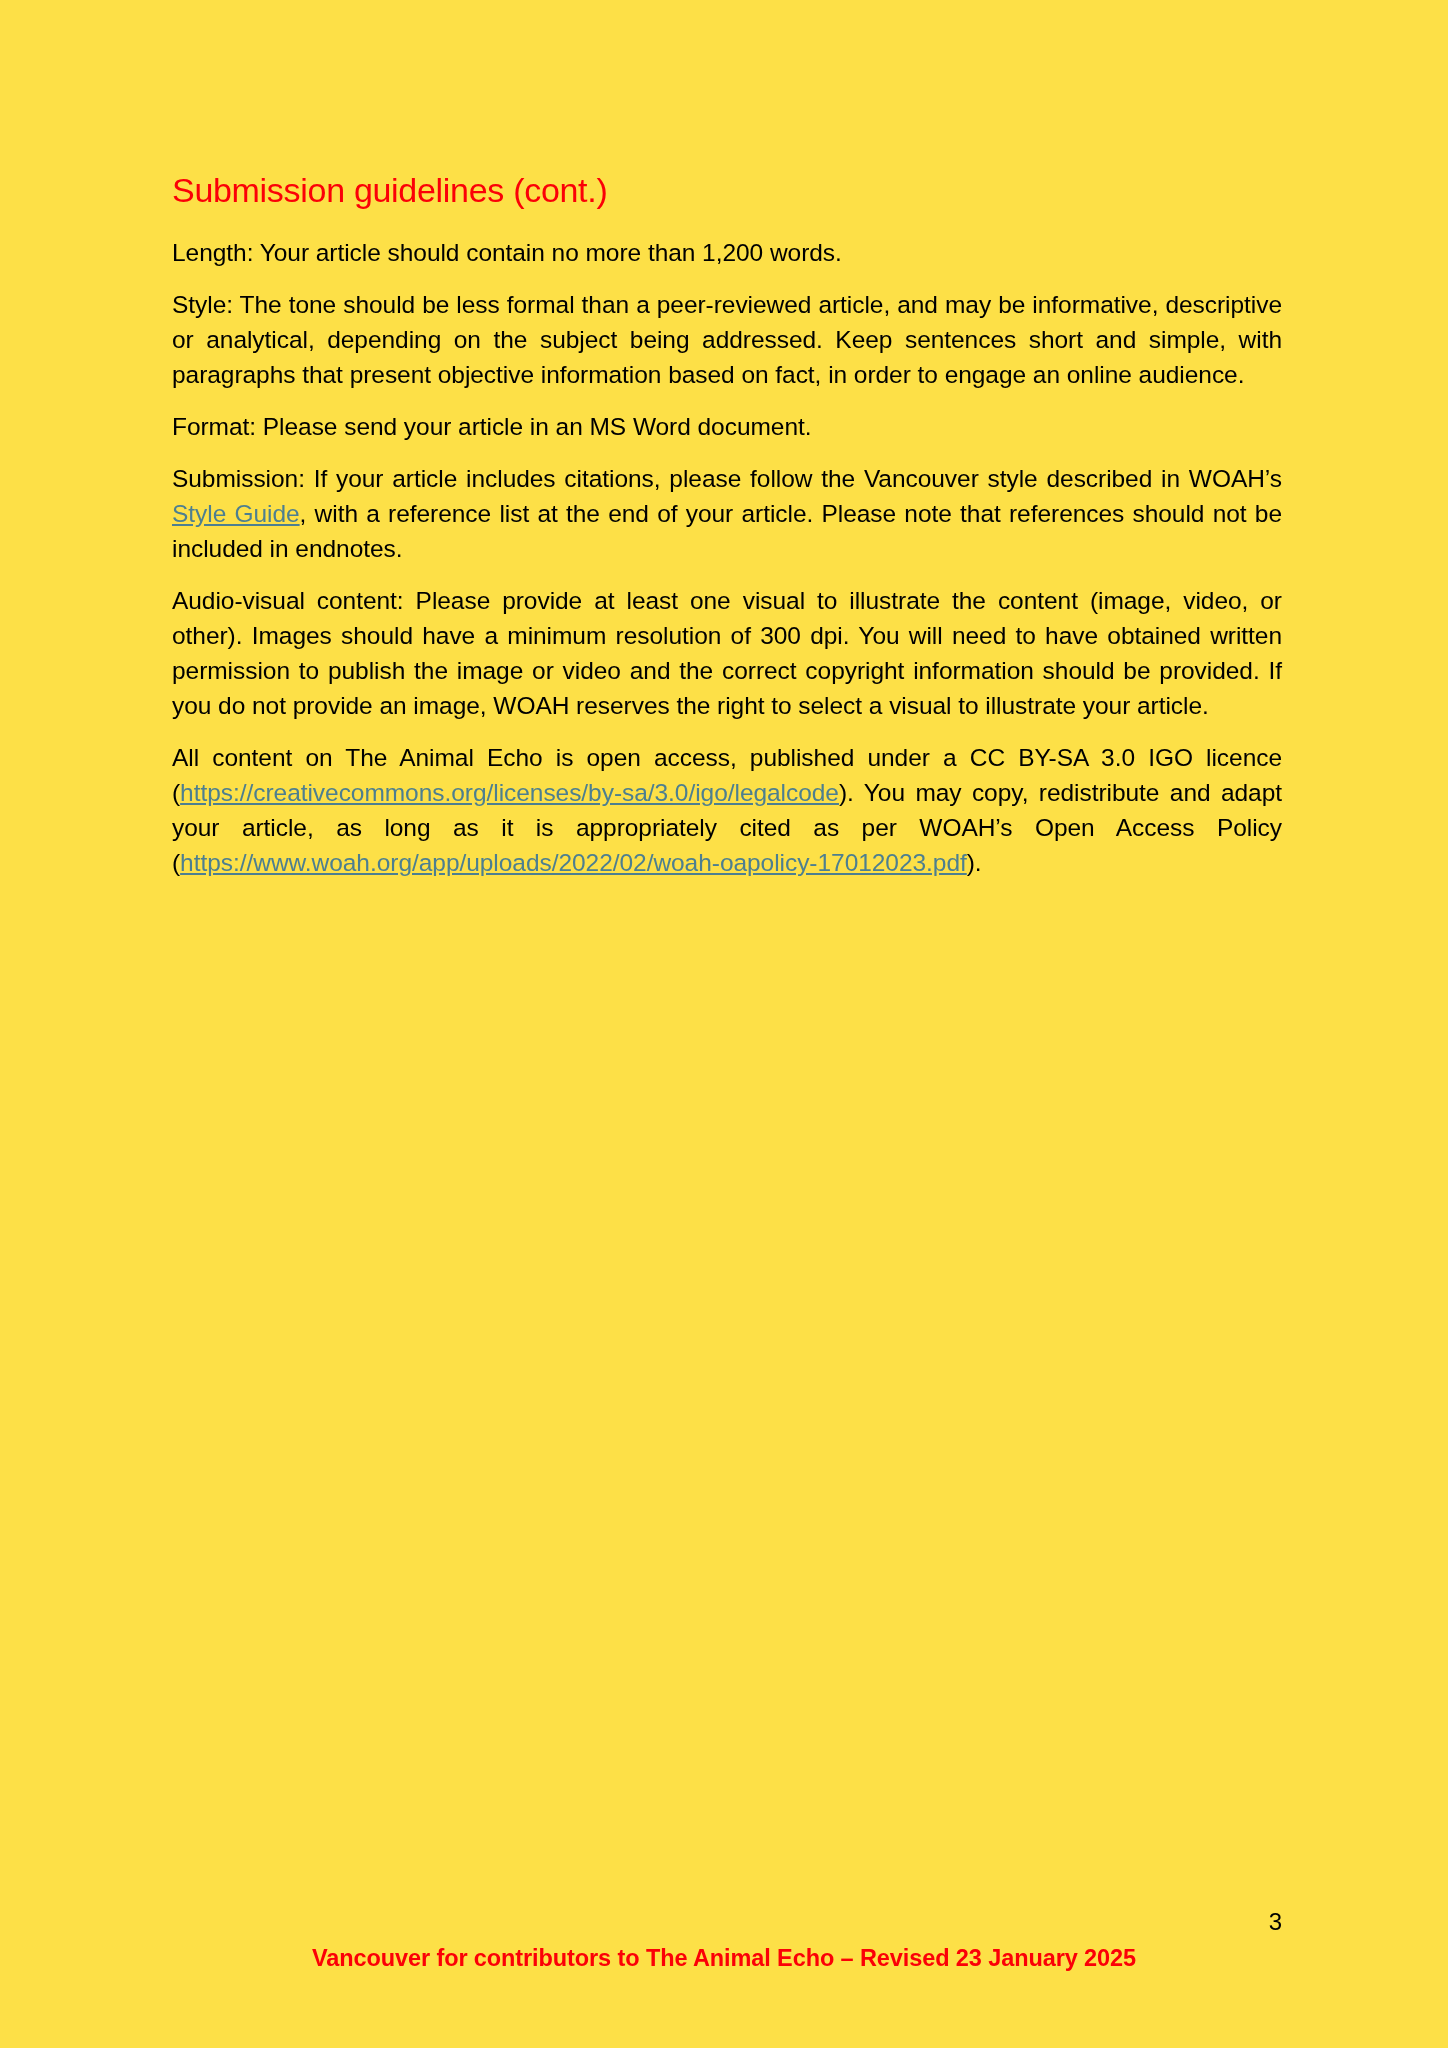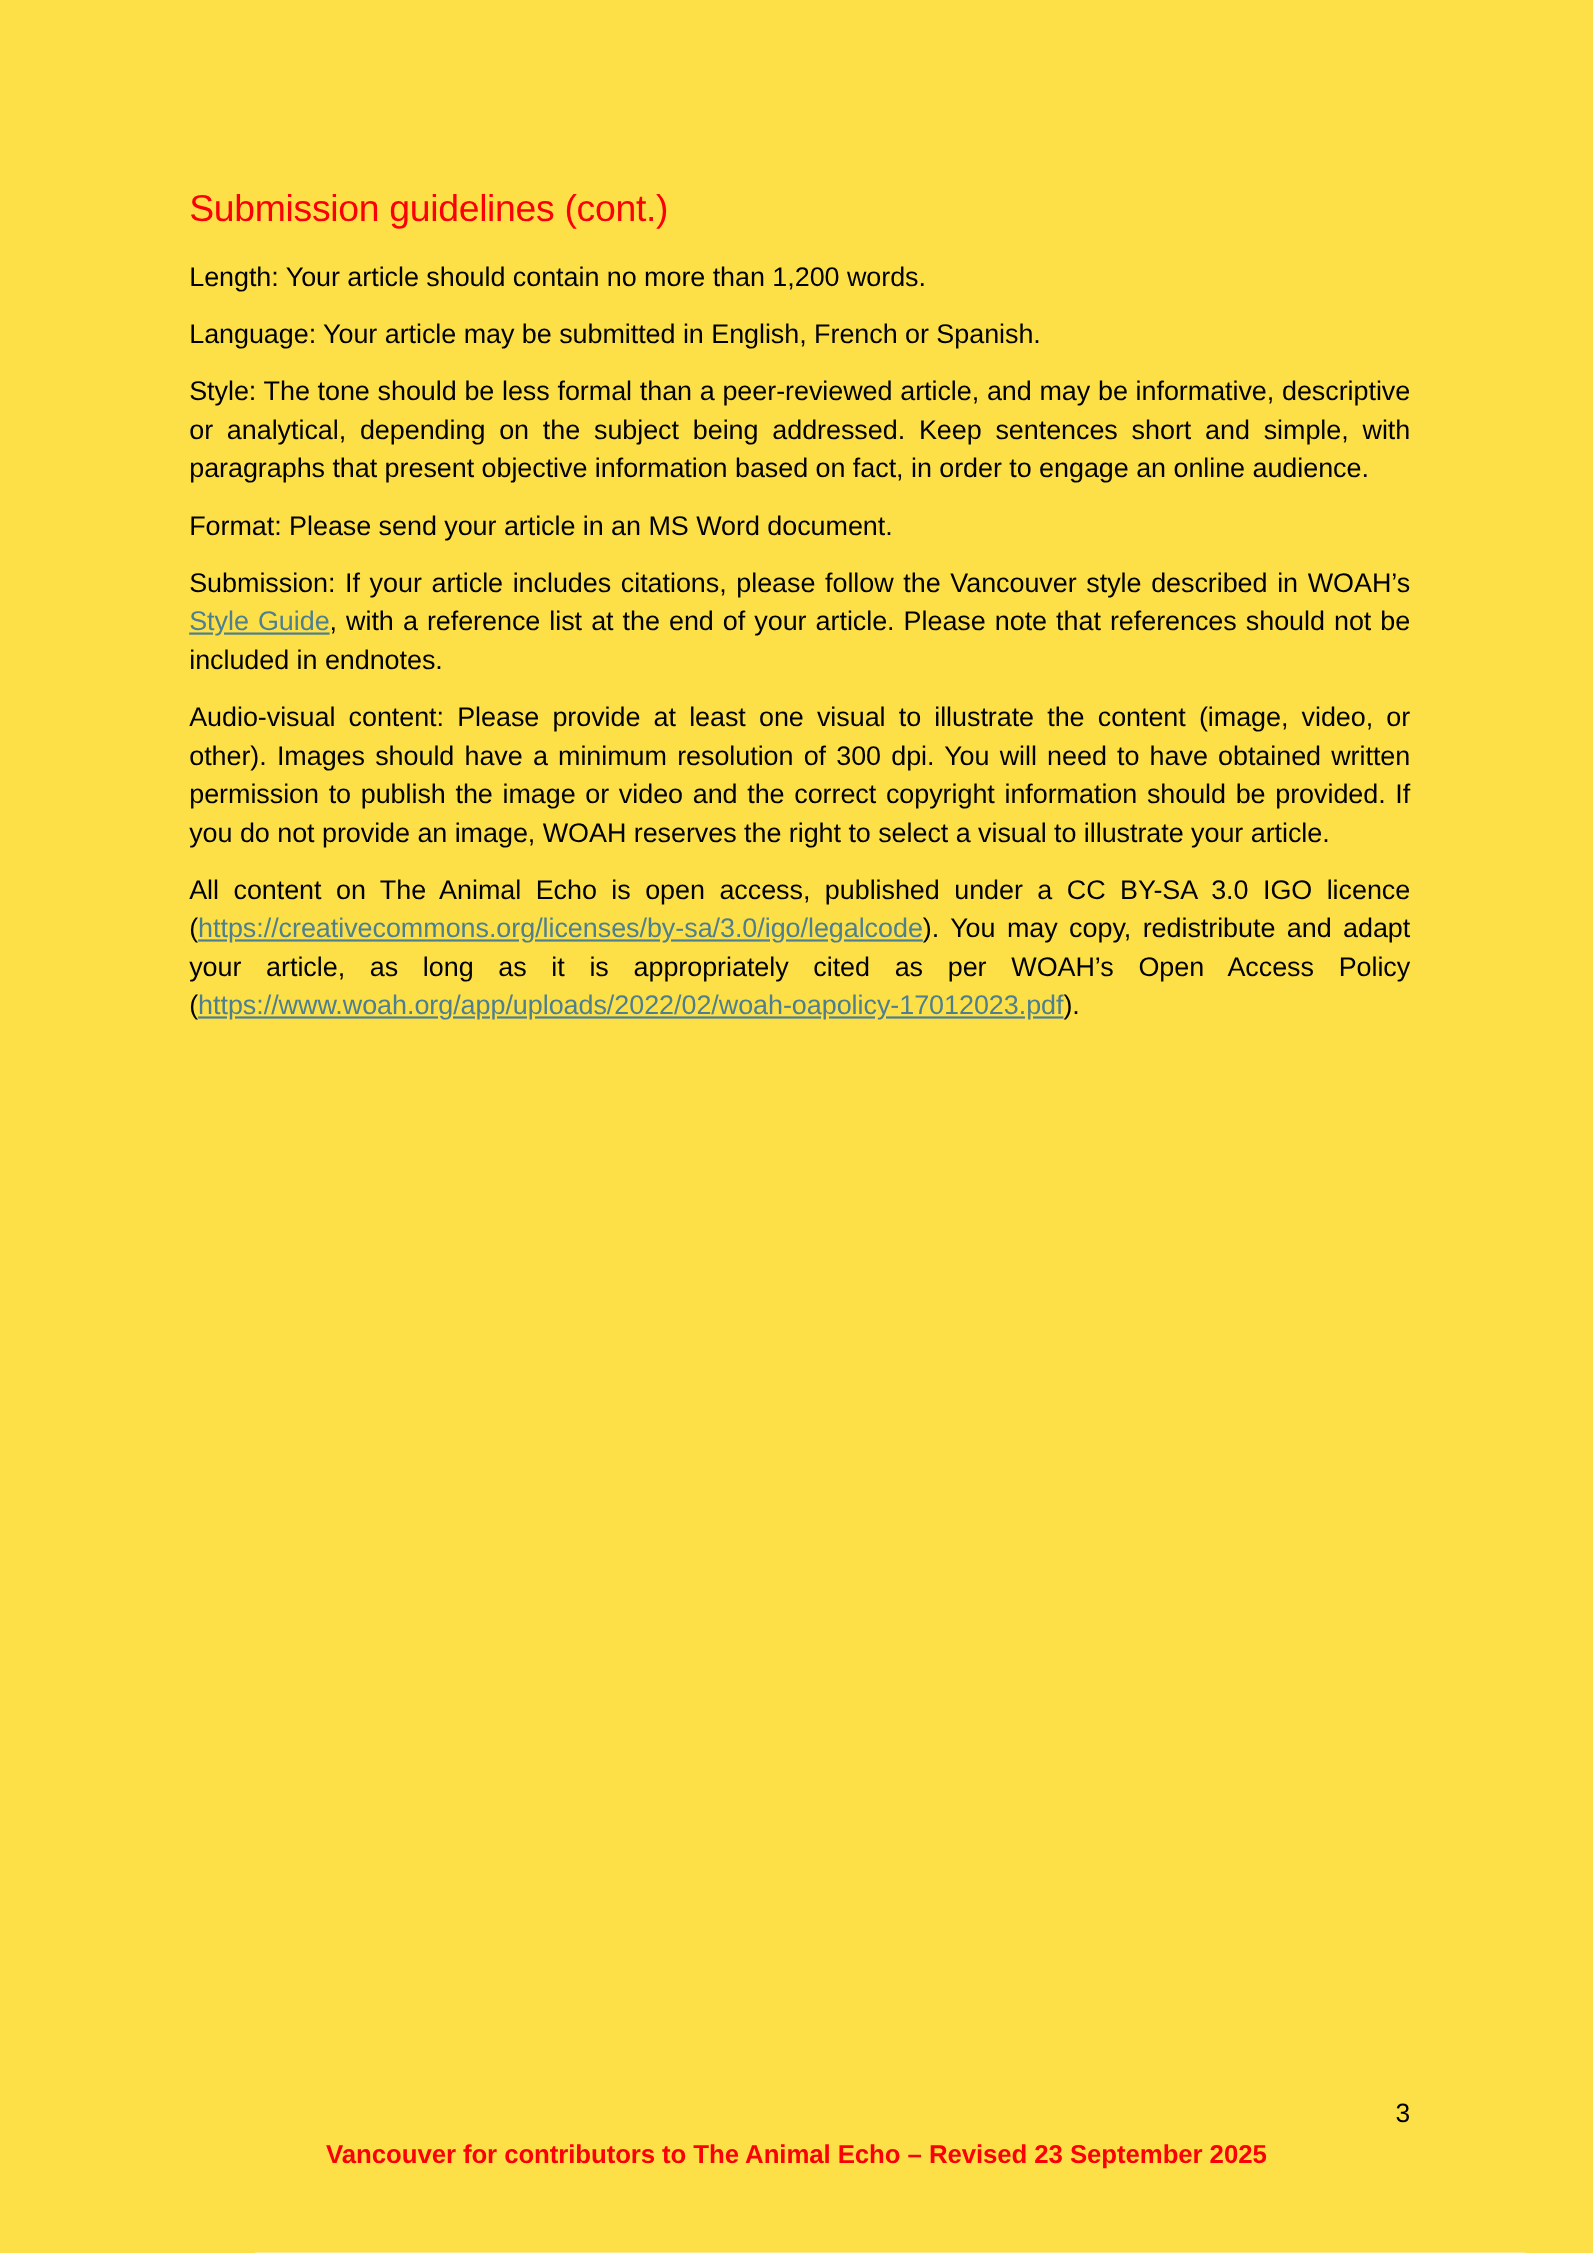--- a/index.html
+++ b/index.html
@@ -84,23 +84,20 @@
   <div class="content">
 
     <div class="heading-1-wrap">
       <h1 class="section-heading">Submission guidelines (cont.)</h1>
     </div>
 
     <p class="body-para first-after-heading">
       <span class="lead">Length</span><span>: Your article should contain no more than 1,200 words.</span>
     </p>
 
-    <p class="body-para">
-      <span class="lead">Language</span><span>: Your article may be submitted in English, French or Spanish.</span>
-    </p>
 
     <p class="body-para">
       <span class="lead">Style</span><span>: The tone should be less formal than a peer-reviewed article, and may be informative, descriptive or analytical, depending on the subject being addressed. Keep sentences short and simple, with paragraphs that present objective information based on fact, in order to engage an online audience.</span>
     </p>
 
     <p class="body-para">
       <span class="lead">Format</span><span>: Please send your article in an MS Word document.</span>
     </p>
 
     <p class="body-para">
@@ -115,16 +112,16 @@
     <p class="body-para first-after-heading">
       <span>All content on </span><span class="ital">The Animal Echo</span><span> is open access, published under a CC BY-SA 3.0 IGO licence (</span><a class="doc-link" href="#">https://creativecommons.org/licenses/by-sa/3.0/igo/legalcode</a><span>). You may copy, redistribute and adapt your article, as long as it is appropriately cited as per WOAH’s Open Access Policy (</span><a class="doc-link" href="#">https://www.woah.org/app/uploads/2022/02/woah-oapolicy-17012023.pdf</a><span>).</span>
     </p>
 
 
   </div>
 
   <div class="page-number">3</div>
 
   <div class="footer">
-    <span>Vancouver for contributors to </span><span class="ital">The Animal Echo</span><span> – Revised 23 September 2025</span>
+    <span>Vancouver for contributors to </span><span class="ital">The Animal Echo</span><span> – Revised 23 January 2025</span>
   </div>
 
 </div>
 
 </body></html>

